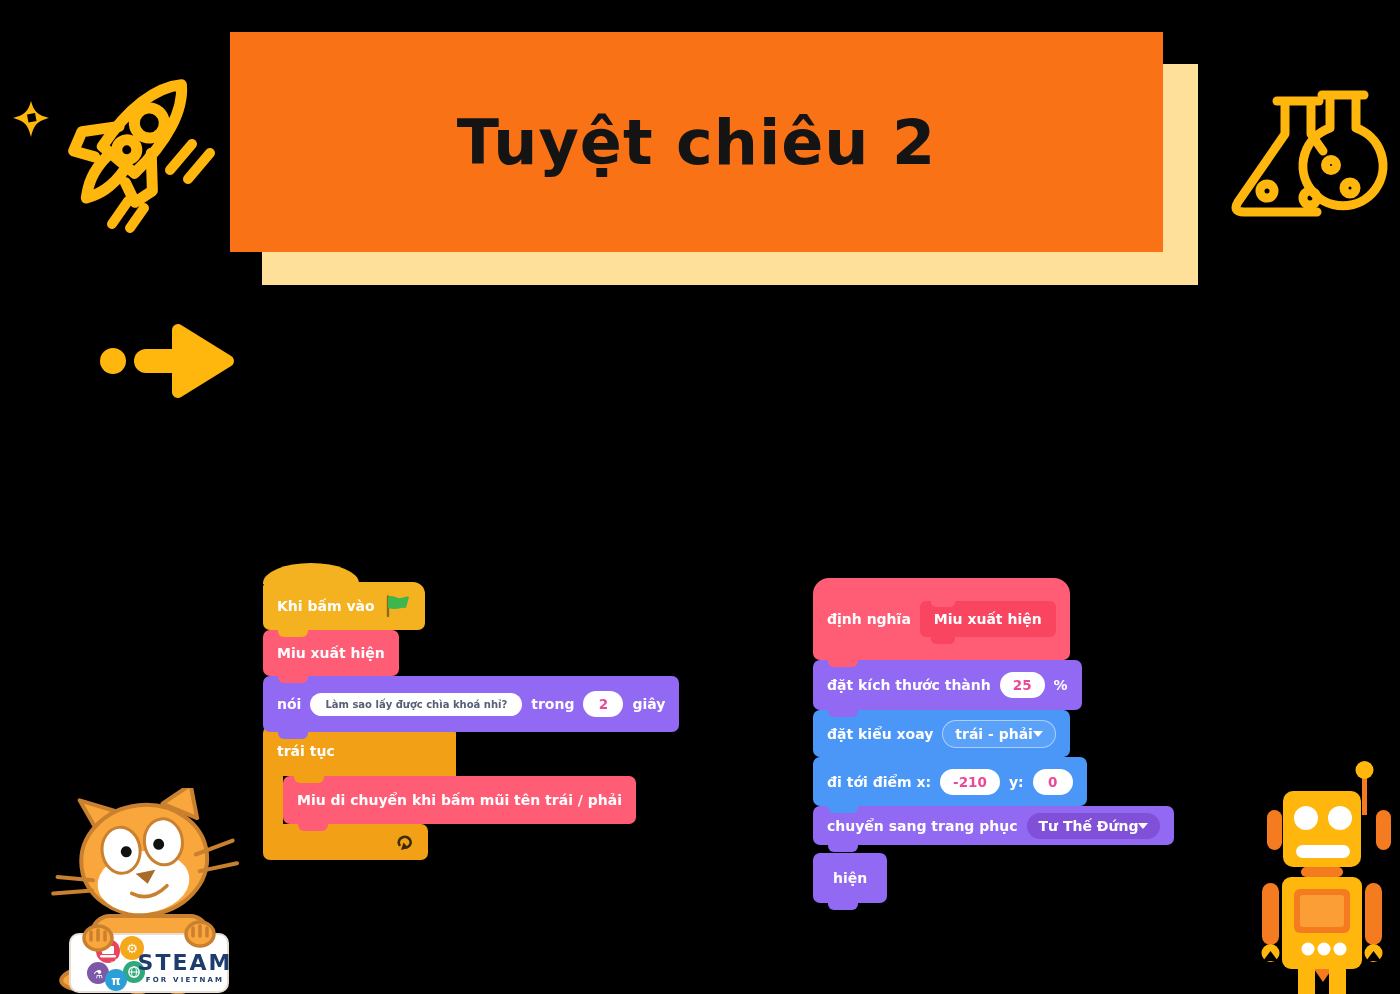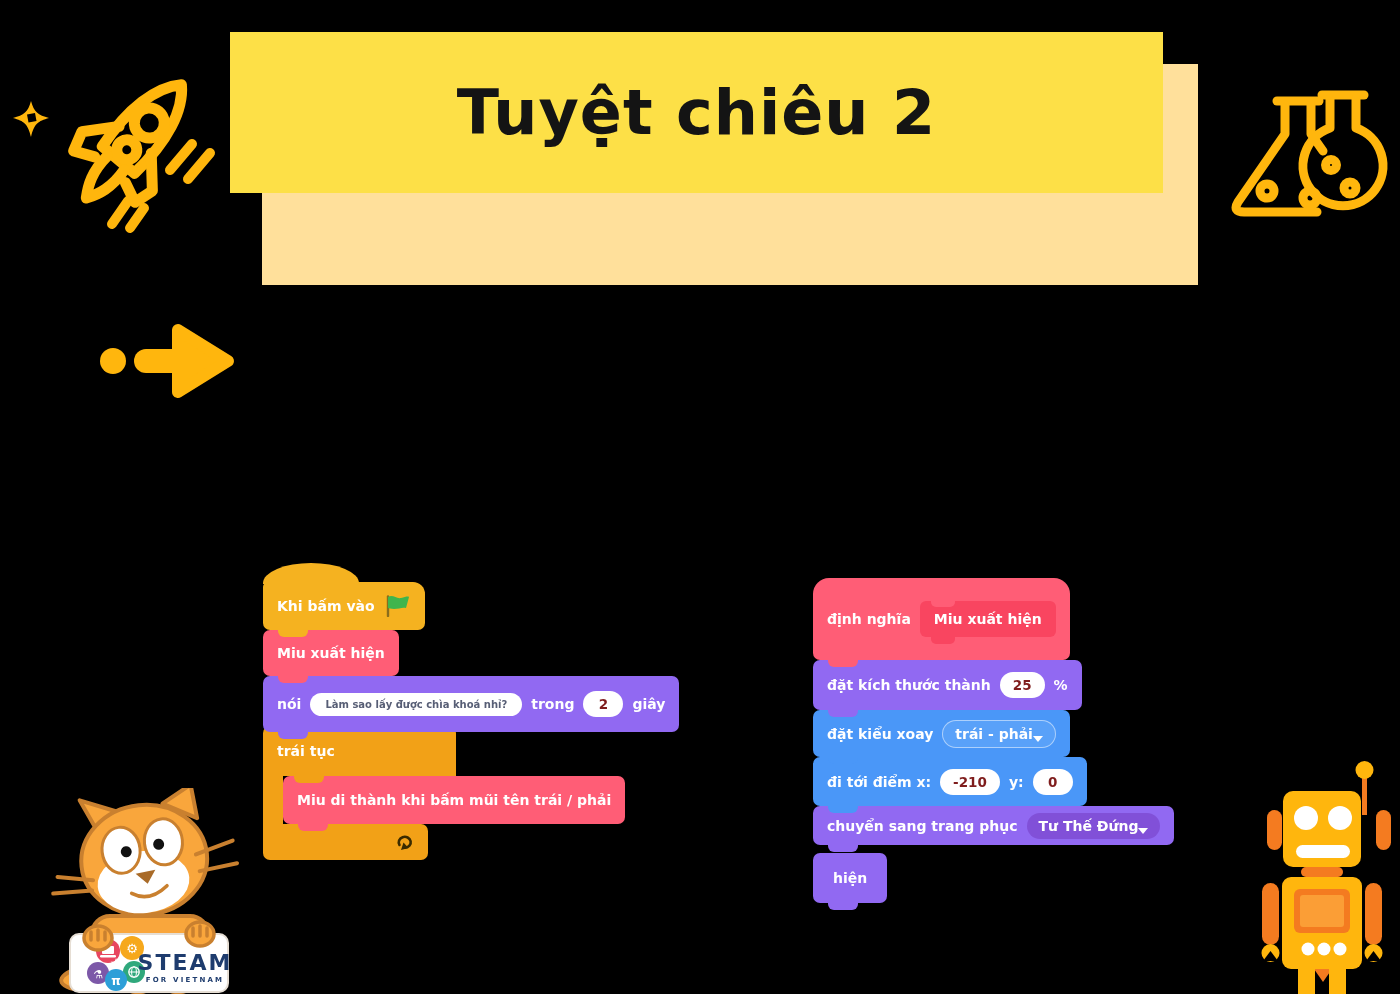--- a/index.html
+++ b/index.html
@@ -5,44 +5,44 @@
   html,body{margin:0;padding:0}
   body{
     width:1400px;height:994px;position:relative;overflow:hidden;
     background:#000;
     font-family:"DejaVu Sans","Liberation Sans",sans-serif;
   }
   .abs{position:absolute}
 
   
   #banner-shadow{left:262px;top:64px;width:936px;height:221px;background:#FFE09B}
-  #banner{left:230px;top:32px;width:933px;height:161px;background:#fde047;
+  #banner{left:230px;top:32px;width:933px;height:220px;background:#f97316;
           display:flex;align-items:center;justify-content:center}
   #banner .title{font-size:62px;font-weight:bold;color:#141414;letter-spacing:1px}
 
   
   .blk{position:absolute;display:flex;align-items:center;gap:9px;
        padding:0 14px;border-radius:7px;color:#fff;font-size:14px;font-weight:bold;
        width:max-content;white-space:nowrap;line-height:normal}
   .events{background:#F5B220}
   .control{background:#F2A117}
   .myb{background:#FF5D76}
   .looks{background:#9169F2}
   .motion{background:#4A97F8}
 
   .tab::after{content:"";position:absolute;bottom:-7px;left:15px;width:30px;height:8px;
               background:inherit;border-radius:0 0 6px 6px}
   .hat::before{content:"";position:absolute;top:-19px;left:0;width:96px;height:21px;
                background:inherit;border-radius:50px 50px 0 0/21px 21px 0 0}
 
-  .oval{background:#fff;color:#7f1d1d;border-radius:999px;padding:5px 13px;
+  .oval{background:#fff;color:#ec4899;border-radius:999px;padding:5px 13px;
         font-size:13.5px;font-weight:bold;text-align:center;min-width:14px}
   .pill{background:#fff;color:#575E75;border-radius:999px;padding:6px 15px;
         font-size:10px;font-weight:bold}
-  .dd{border-radius:999px;padding:5px 12px;display:inline-flex;align-items:flex-end;gap:0;color:#fff}
+  .dd{border-radius:999px;padding:5px 12px;display:inline-flex;align-items:center;gap:0;color:#fff}
   .dd-looks{background:#8150D8}
   .dd-motion{background:#59A1F9;border:1px solid rgba(255,255,255,.5)}
   .caret{width:0;height:0;border-left:5px solid transparent;border-right:5px solid transparent;
          border-top:6px solid #fff;display:inline-block}
 
   
   #blk-flag{left:263px;top:582px;height:48px;z-index:10;border-radius:5px 12px 7px 7px}
   #blk-call1{left:263px;top:630px;height:46px;z-index:9}
   #blk-say{left:263px;top:676px;height:56px;z-index:8}
   #forever-top{left:263px;top:726px;width:165px;height:50px;z-index:7;border-radius:7px 7px 0 0}
@@ -151,21 +151,21 @@
   <span>trong</span>
   <span class="oval">2</span>
   <span>giây</span>
 </div>
 
 <div class="blk control tab" id="forever-top">
   <span>trái tục</span>
 </div>
 <div class="abs control" id="forever-spine" style="background:#F2A117"></div>
 <div class="blk myb tab" id="blk-call2">
-  <span>Miu di thành khi bấm mũi tên trái / phải</span>
+  <span>Miu di chuyển khi bấm mũi tên trái / phải</span>
 </div>
 <div class="abs control" id="forever-bottom" style="background:#F2A117">
   <svg width="20" height="17" viewBox="0 0 20 17">
     <path d="M3.5 11 A6 5.5 0 1 1 9 13.8" fill="none" stroke="#3A2B00" stroke-width="2.6" stroke-linecap="round"></path>
     <path d="M5 16 L12.5 14 L7.5 8.5 Z" fill="#3A2B00"></path>
   </svg>
 </div>
 
 <div class="blk myb tab" id="blk-define">
   <span>định nghĩa</span>

